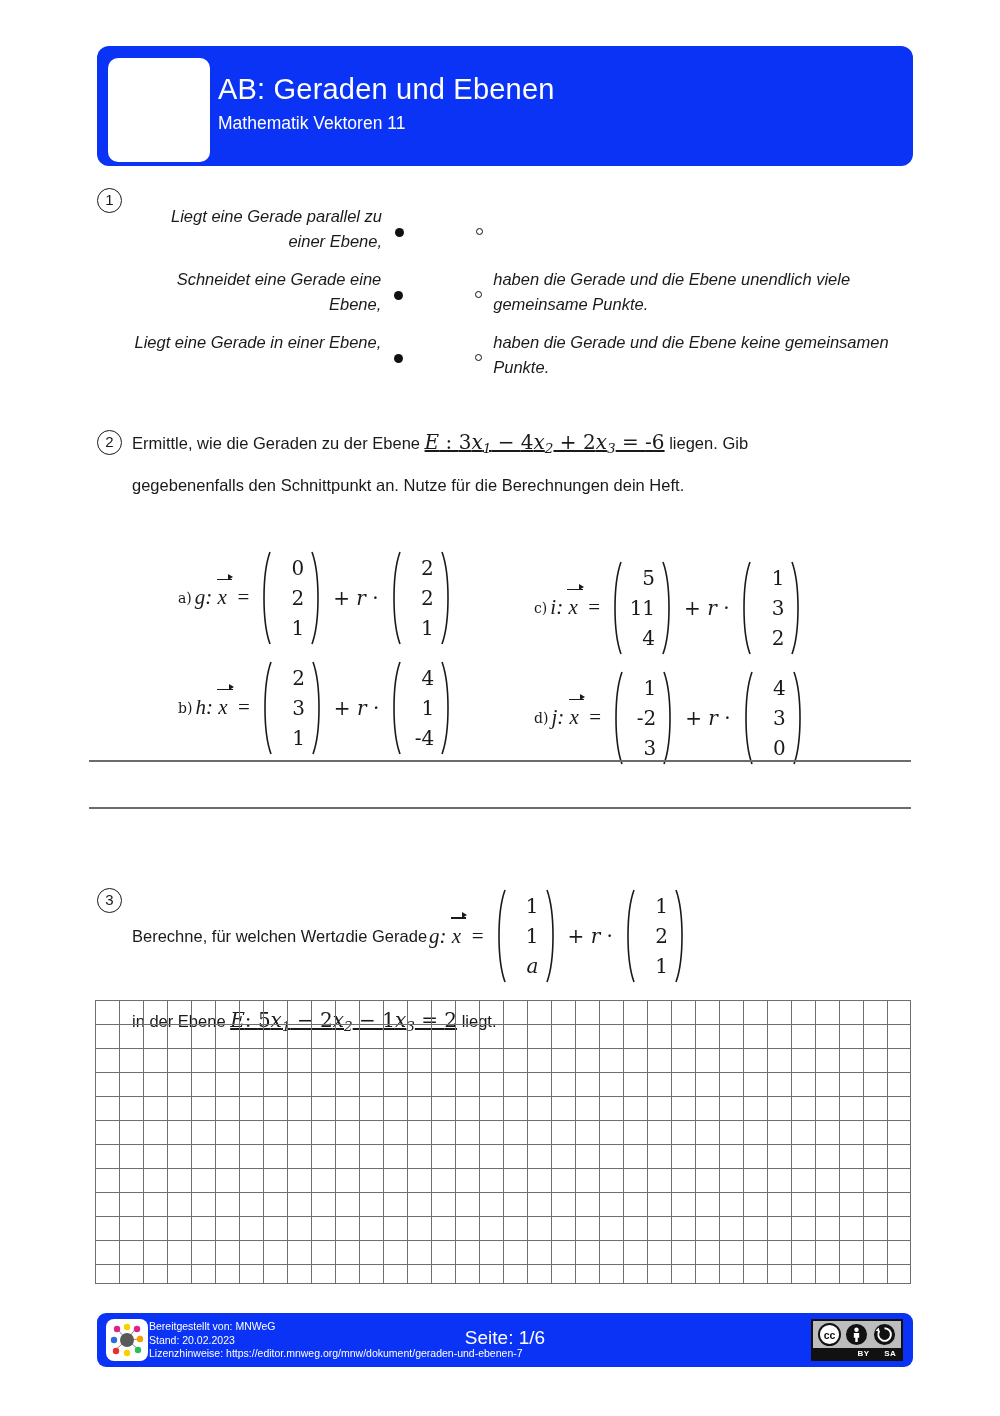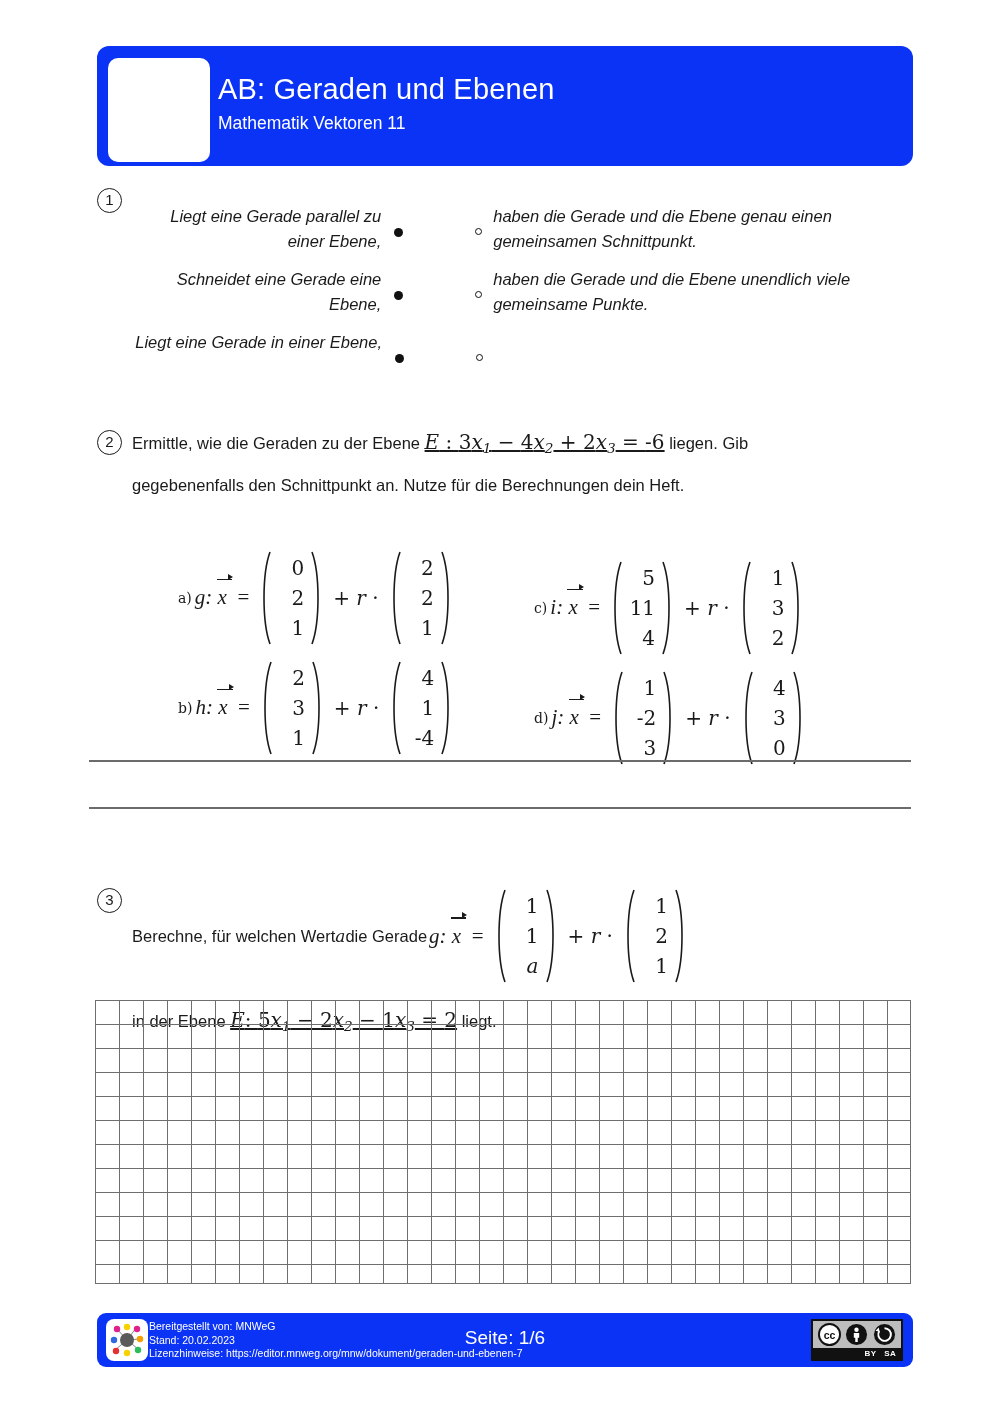--- a/index.html
+++ b/index.html
@@ -300,21 +300,21 @@
     justify-content: space-around;
     padding: 0 3px;
   }
   .cc-bottom {
     height: 11px;
     background: #111111;
     display: flex;
     align-items: center;
     justify-content: flex-end;
     padding-right: 5px;
-    gap: 8px;
+    gap: 15px;
   }
   .cc-bottom span {
     color: #ffffff;
     font-size: 8px;
     font-weight: bold;
     letter-spacing: .3px;
   }
 </style>
 </head>
 <body>
@@ -330,34 +330,34 @@
 <div class="exercise" style="top:188px;">
   <div class="ex-num">1</div>
   <div class="ex-body">
 
     <div class="match-wrap">
       <div class="match-row">
         <div class="match-left">Liegt eine Gerade parallel zu einer Ebene,</div>
         <div class="dot-filled"></div>
         <div class="match-gap"></div>
         <div class="dot-hollow"></div>
-        <div class="match-right">haben die Gerade und die Ebene genau einen gemeinsamen Schnittpunkt.</div>
       </div>
       <div class="match-row">
         <div class="match-left">Schneidet eine Gerade eine Ebene,</div>
         <div class="dot-filled"></div>
         <div class="match-gap"></div>
         <div class="dot-hollow"></div>
         <div class="match-right">haben die Gerade und die Ebene unendlich viele gemeinsame Punkte.</div>
       </div>
       <div class="match-row">
         <div class="match-left">Liegt eine Gerade in einer Ebene,</div>
         <div class="dot-filled"></div>
         <div class="match-gap"></div>
         <div class="dot-hollow"></div>
+        <div class="match-right">haben die Gerade und die Ebene keine gemeinsamen Punkte.</div>
       </div>
     </div>
   </div>
 </div>
 
 <div class="exercise" style="top:430px;">
   <div class="ex-num">2</div>
   <div class="ex-body">
     <div class="ex-text">
       <span>Ermittle, wie die Geraden zu der Ebene </span><span class="mathup"><span class="math">E</span><span> : </span><span>3</span><span class="math">x</span><span class="sub">1</span><span> − </span><span>4</span><span class="math">x</span><span class="sub">2</span><span> + </span><span>2</span><span class="math">x</span><span class="sub">3</span><span> = </span><span>-6</span></span><span> liegen. Gib</span>

